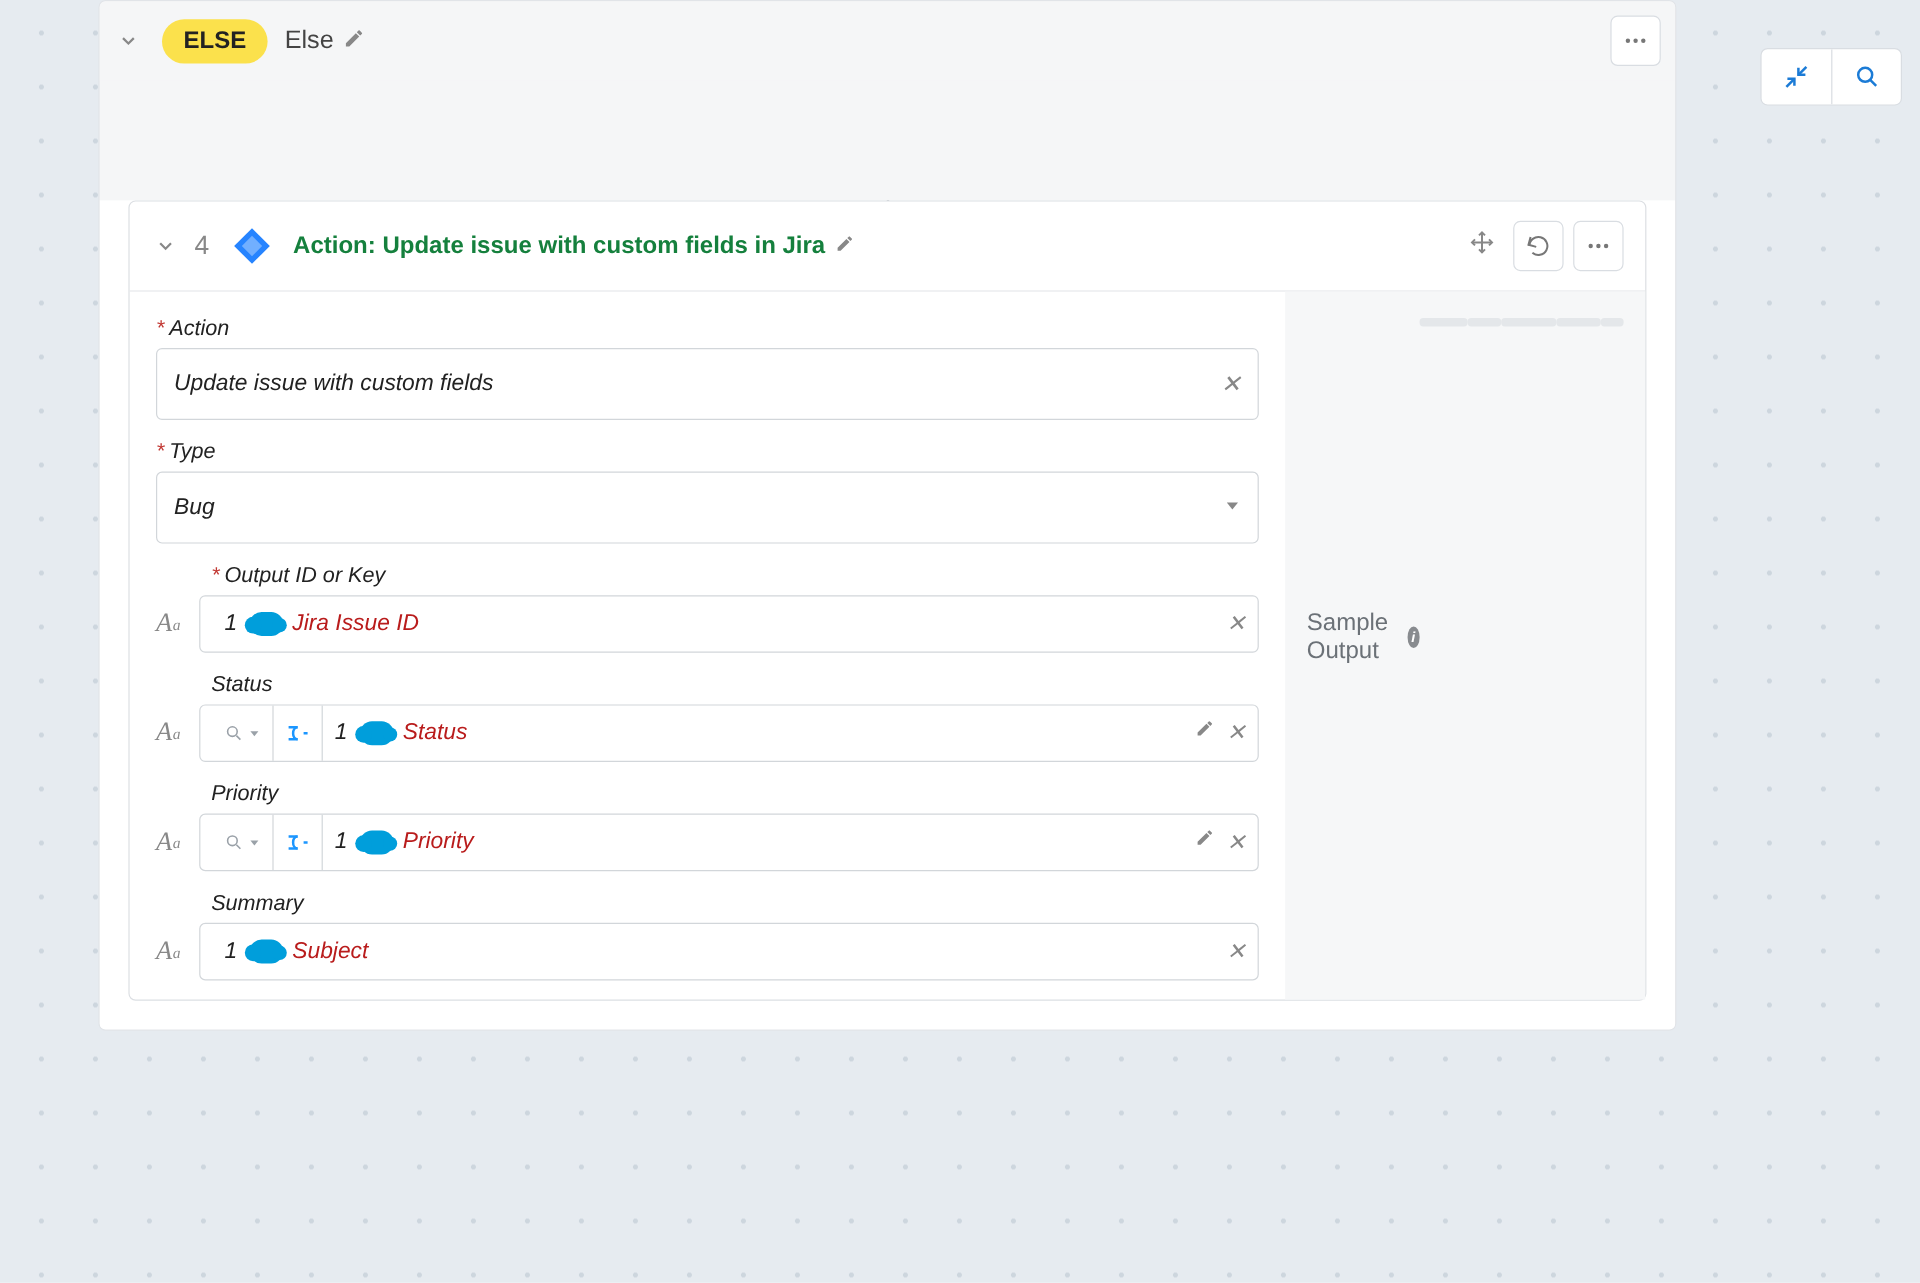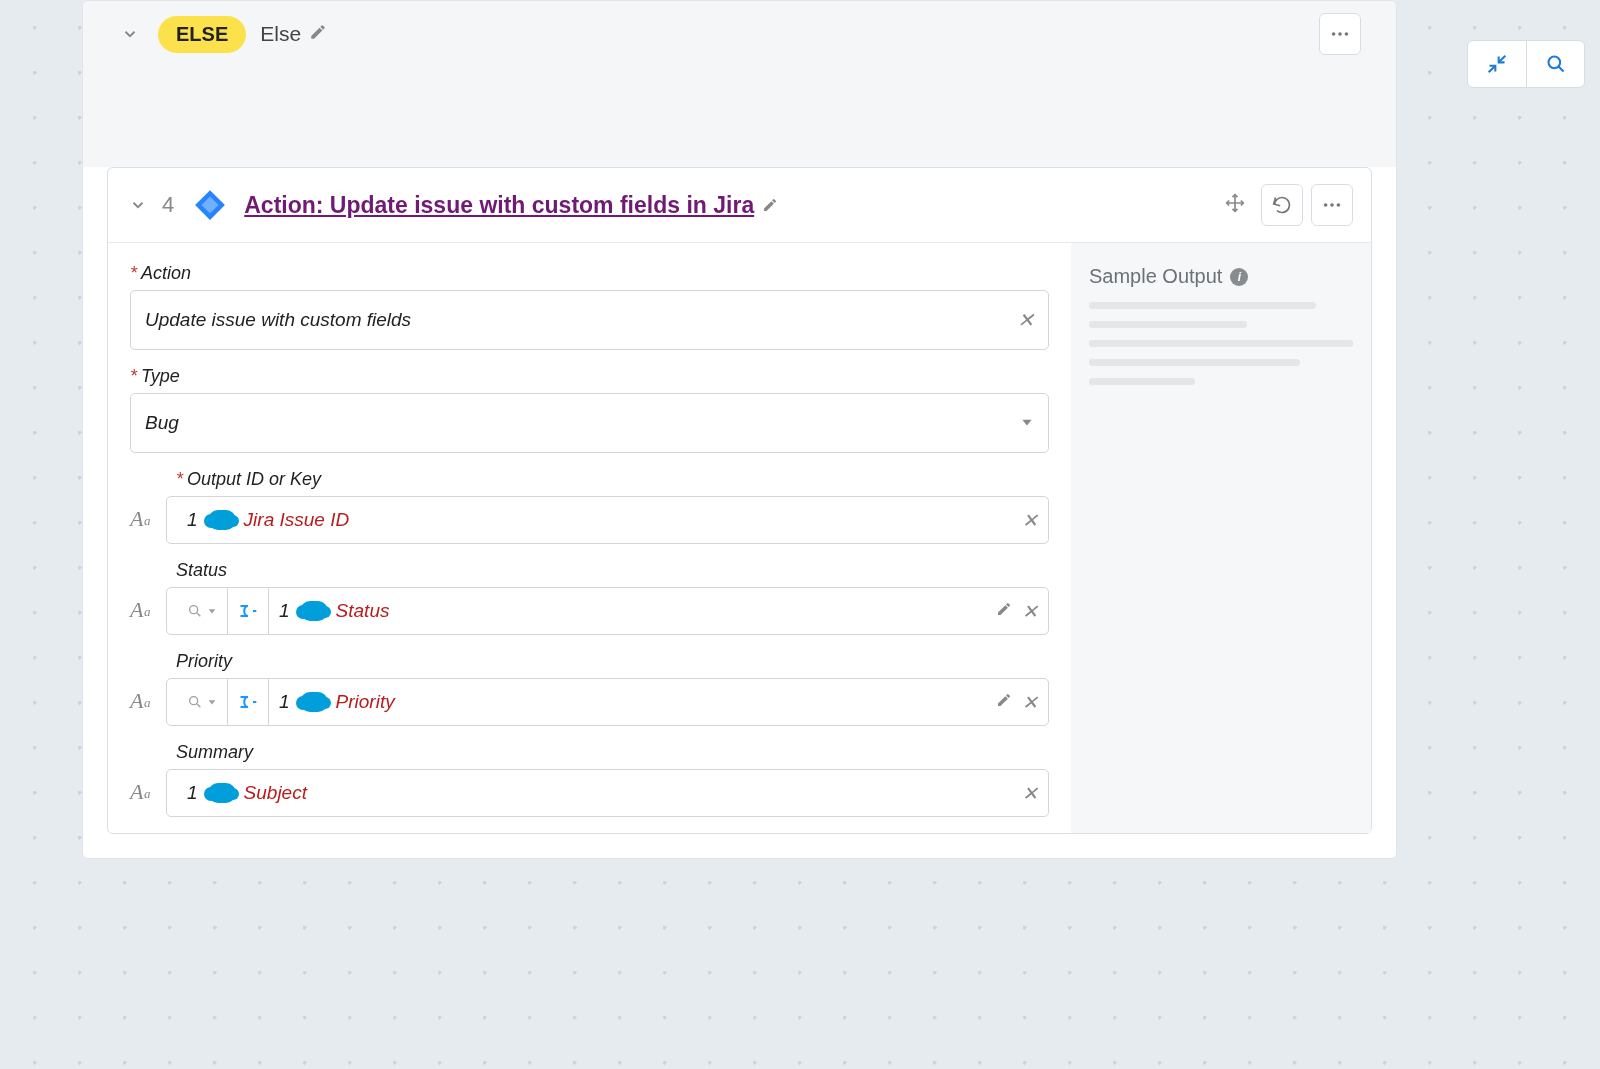--- a/index.html
+++ b/index.html
@@ -25,21 +25,21 @@
     width: 1315px;
     background: #f5f6f7;
     border: 1px solid #e1e4e8;
     border-radius: 6px;
     overflow: hidden;
   }
   
   .else-bar {
     display: flex;
     align-items: center;
-    padding: 12px 35px;
+    padding: 12px 12px;
     background: #f5f6f7;
   }
   .chevron-btn {
     width: 24px; height: 24px;
     display: flex; align-items: center; justify-content: center;
     cursor: pointer;
     color: #888;
   }
   .else-badge {
     background: #fbe14c;
@@ -103,30 +103,30 @@
     align-items: center;
     padding: 16px 18px;
     border-bottom: 1px solid #e6e8eb;
   }
   .step-num { font-size: 22px; color: #888; margin: 0 18px 0 12px; }
   .jira-icon {
     width: 36px; height: 36px;
     display: flex; align-items: center; justify-content: center;
   }
   .action-title-wrap { margin-left: 16px; }
-  .action-title { font-size: 23px; font-weight: 700; color: #701a75; display: inline-flex; align-items: center; text-decoration: underline; }
+  .action-title { font-size: 20px; font-weight: 700; color: #15803d; display: inline-flex; align-items: center; }
   .action-sub { font-size: 17px; color: #6b7177; margin-top: 2px; }
   .move-icon { color: #888; font-size: 20px; margin-right: 8px; cursor: move; }
   .action-content { display: flex; }
   .form-col { flex: 1; padding: 20px 22px 0; font-style: italic; }
   .sample-col {
     width: 300px;
     background: #f6f7f8;
     padding: 22px 18px;
-    display: flex; flex-direction: column;
+    display: flex; 
   }
   .form-block { margin-bottom: 16px; }
   .lbl { font-size: 18px; color: #222; margin-bottom: 6px; display: block; }
   .req { color: #c23934; margin-right: 4px; }
   .ctrl {
     width: 100%;
     height: 60px;
     border: 1px solid #d2d6da;
     border-radius: 5px;
     background: #fff;

